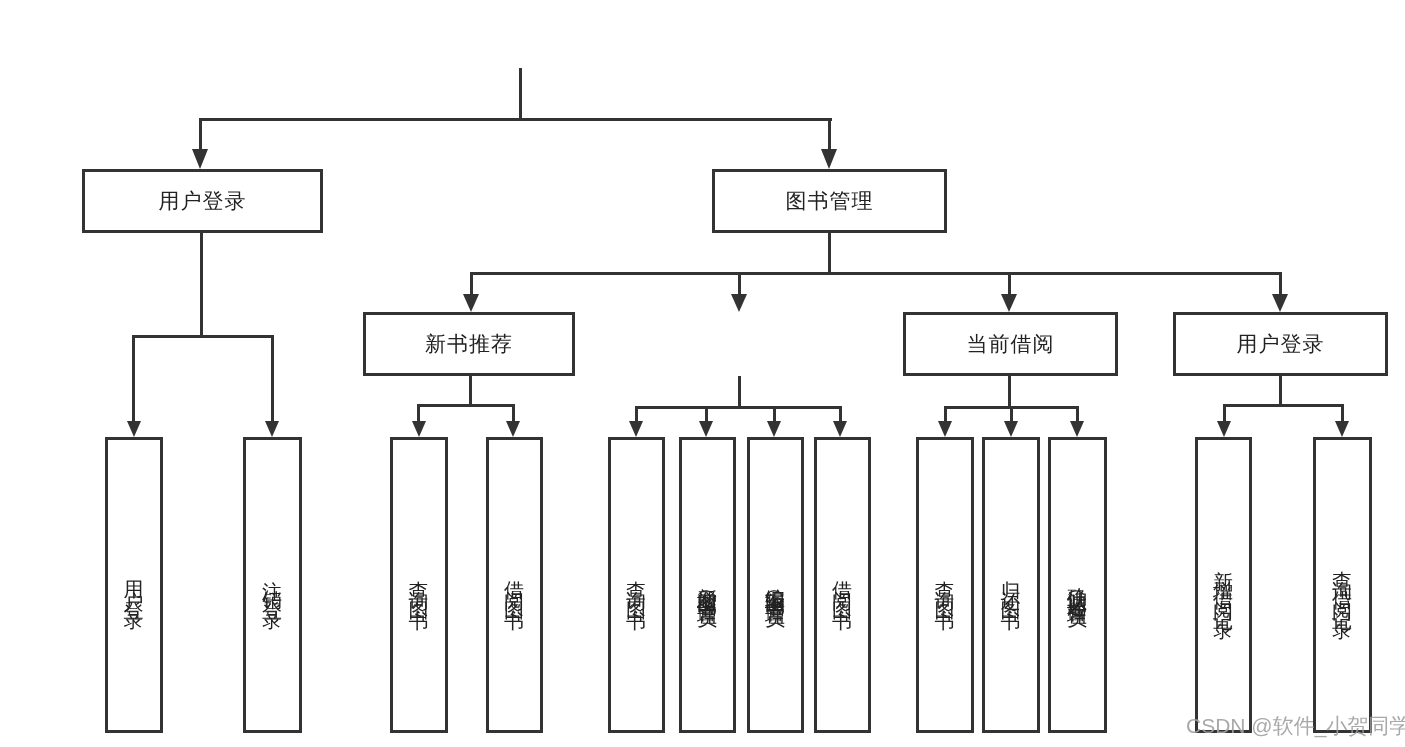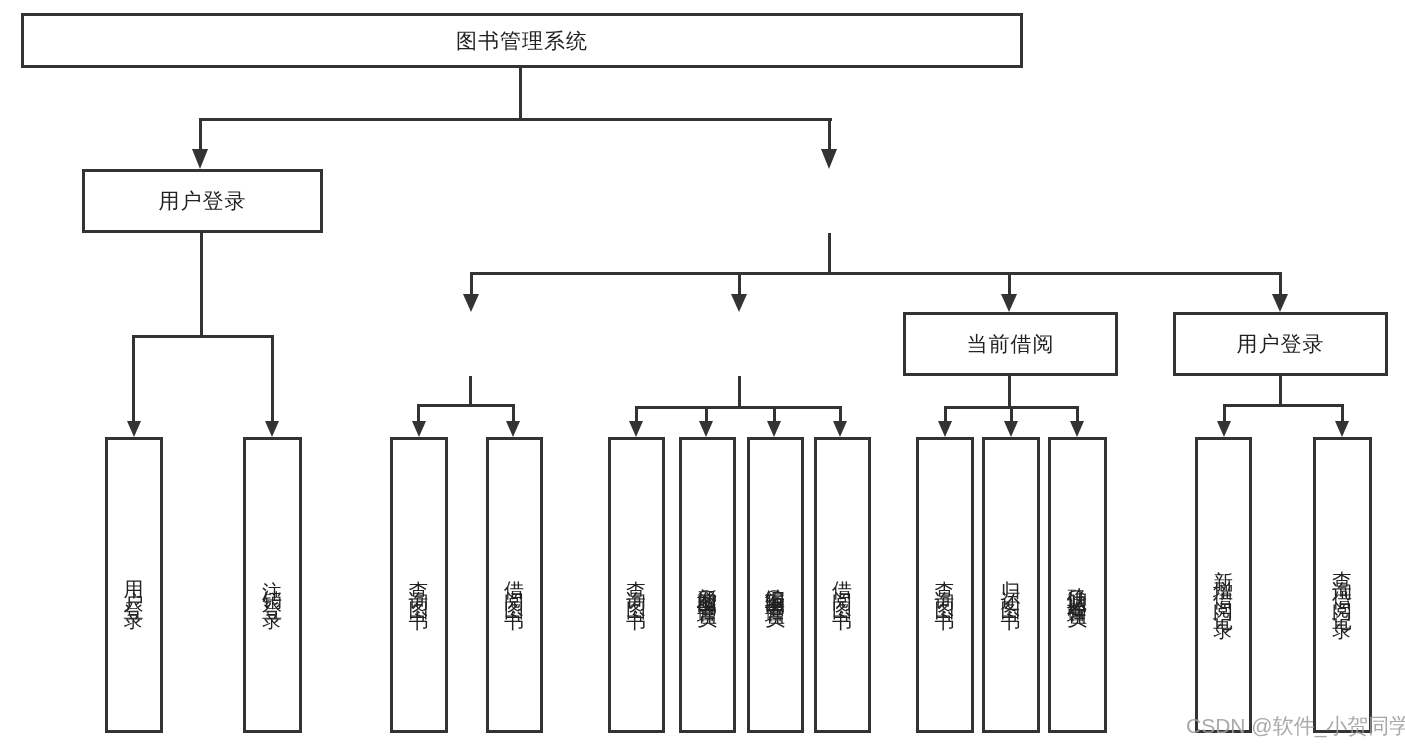--- a/index.html
+++ b/index.html
@@ -24,54 +24,57 @@
   .tri2{position:absolute;width:0;height:0;border-left:8px solid transparent;
         border-right:8px solid transparent;border-top:20px solid #333;}
   .watermark{position:absolute;left:1186px;top:712px;font-size:21px;color:rgba(160,160,160,0.9);
              white-space:nowrap;z-index:5;}
 </style>
 </head>
 <body>
 
 <div class="stage">
 
-  <div class="hbox" style="left:21px;top:13px;width:1002px;height:55px;">
-    <span>图书管理系统</span>
-  </div>
 
   <div class="v" style="left:519px;top:68px;height:52px;"></div>
   <div class="h" style="left:199px;top:118px;width:633px;"></div>
 
   <div class="v" style="left:199px;top:118px;height:34px;"></div>
   <div class="tri2" style="left:192px;top:149px;"></div>
   <div class="v" style="left:828px;top:118px;height:34px;"></div>
   <div class="tri2" style="left:821px;top:149px;"></div>
 
   <div class="hbox" style="left:82px;top:169px;width:241px;height:64px;">
     <span>用户登录</span>
+  </div>
+  <div class="hbox" style="left:712px;top:169px;width:235px;height:64px;">
+    <span>图书管理</span>
   </div>
 
   <div class="v" style="left:200px;top:233px;height:104px;"></div>
   <div class="h" style="left:133px;top:335px;width:141px;"></div>
   <div class="v" style="left:132px;top:335px;height:88px;"></div>
   <div class="tri" style="left:127px;top:421px;"></div>
   <div class="v" style="left:271px;top:335px;height:88px;"></div>
   <div class="tri" style="left:265px;top:421px;"></div>
 
   <div class="v" style="left:828px;top:233px;height:41px;"></div>
   <div class="h" style="left:470px;top:272px;width:812px;"></div>
   <div class="v" style="left:470px;top:272px;height:24px;"></div>
   <div class="tri3" style="left:463px;top:294px;"></div>
   <div class="v" style="left:738px;top:272px;height:24px;"></div>
   <div class="tri3" style="left:731px;top:294px;"></div>
   <div class="v" style="left:1008px;top:272px;height:24px;"></div>
   <div class="tri3" style="left:1001px;top:294px;"></div>
   <div class="v" style="left:1279px;top:272px;height:24px;"></div>
   <div class="tri3" style="left:1272px;top:294px;"></div>
 
+  <div class="hbox" style="left:363px;top:312px;width:212px;height:64px;">
+    <span>新书推荐</span>
+  </div>
   <div class="hbox" style="left:903px;top:312px;width:215px;height:64px;">
     <span>当前借阅</span>
   </div>
   <div class="hbox" style="left:1173px;top:312px;width:215px;height:64px;">
     <span>用户登录</span>
   </div>
 
   <div class="v" style="left:469px;top:376px;height:31px;"></div>
   <div class="h" style="left:418px;top:404px;width:97px;"></div>
   <div class="v" style="left:417px;top:404px;height:19px;"></div>

